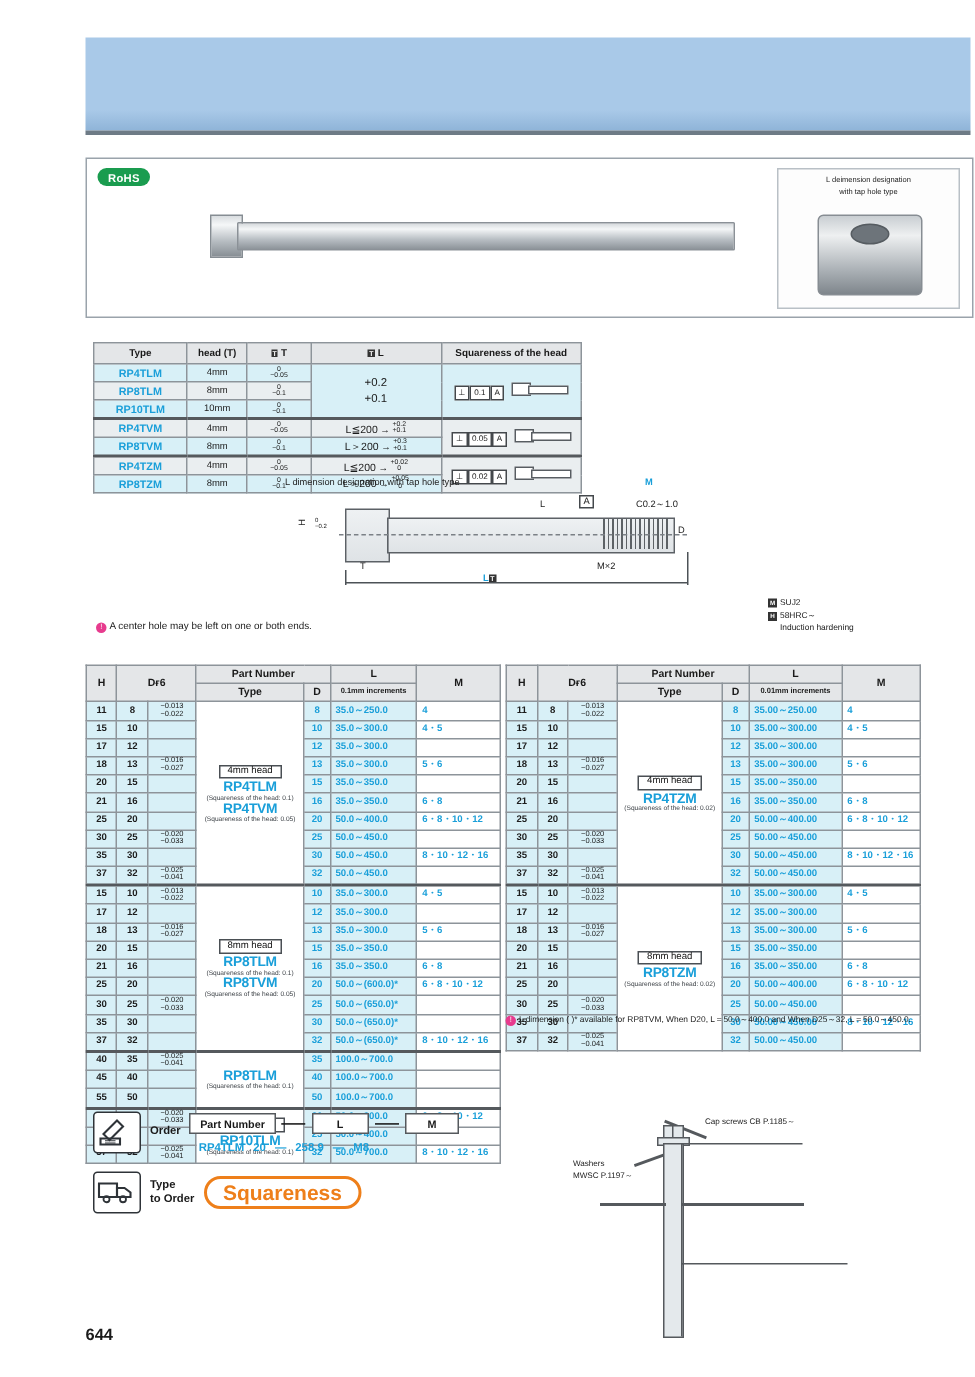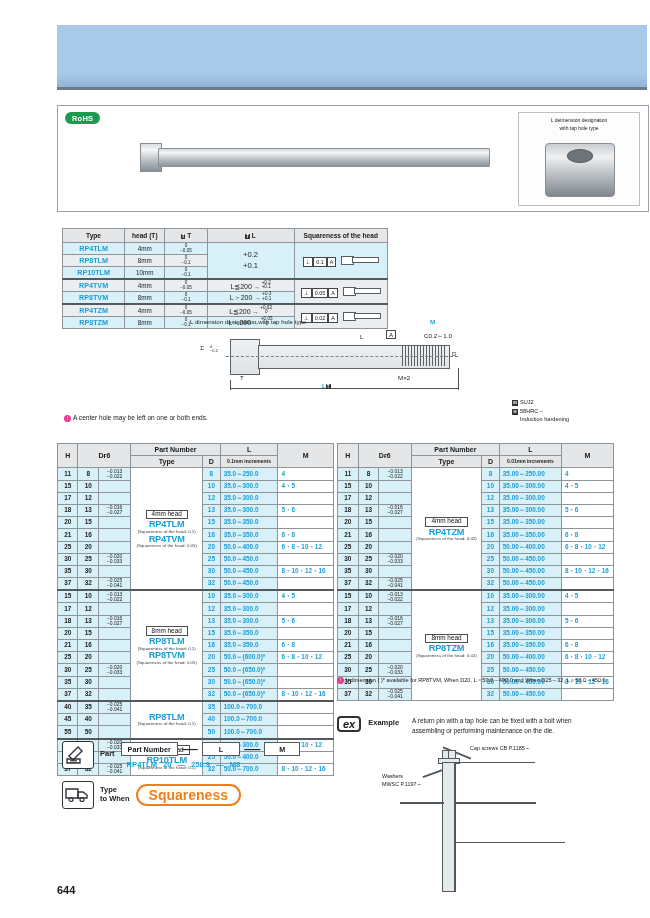--- a/index.html
+++ b/index.html
@@ -688,21 +688,21 @@
 
   <div class="order">
     <div class="ordrow">
       <div class="icon">
         <svg width="28" height="24" viewBox="0 0 28 24">
             <path d="M4 17h13v4H4z" fill="none" stroke="#2e3338" stroke-width="1.4"></path>
             <path d="M7 18.5h7M7 20h7" stroke="#2e3338" stroke-width="0.8"></path>
             <path d="M6 14 L15 5 l4 4 l-9 9z" fill="none" stroke="#2e3338" stroke-width="1.4"></path>
           </svg>
       </div>
-      <div class="ordlabel">Part</div>
+      <div class="ordlabel">Order</div>
       <div>
         <div style="display:flex;align-items:center;gap:4px;">
           <span class="pnbox">Part Number</span>
           <span>—</span>
           <span class="pnbox" style="padding:1.5px 16px">L</span>
           <span>—</span>
           <span class="pnbox" style="padding:1.5px 14px">M</span>
         </div>
         <div class="ordvals" style="display:flex;align-items:center;gap:6px;padding-left:6px;">
           <span>RP4TLM</span>
@@ -718,33 +718,26 @@
       <div class="icon">
         <svg width="28" height="24" viewBox="0 0 28 24">
             <path d="M3 7h12v9H3z" fill="none" stroke="#2e3338" stroke-width="1.4"></path>
             <path d="M15 10h5l4 3v3h-9z" fill="none" stroke="#2e3338" stroke-width="1.4"></path>
             <circle cx="8" cy="17.5" r="2" fill="none" stroke="#2e3338" stroke-width="1.2"></circle>
             <circle cx="19" cy="17.5" r="2" fill="none" stroke="#2e3338" stroke-width="1.2"></circle>
           </svg>
       </div>
       <div class="ordlabel">
         <div>Type</div>
-          <div>to When</div>
+          <div>to Order</div>
       </div>
       <span class="quote">Squareness</span>
     </div>
   </div>
 
-  <div class="exbox">
-    <div style="display:flex;align-items:flex-start;gap:7px;">
-      <span class="exbadge">ex</span>
-      <span style="font-size:7.5px;font-weight:bold;margin-top:2px">Example</span>
-      <span class="extxt" style="width:185px;margin-left:6px">A return pin with a tap hole can be fixed with a bolt when assembling or performing maintenance on the die.</span>
-    </div>
-  </div>
 
   <div class="exdraw">
     <div class="lbl" style="left:90px;top:0;">Cap screws CB P.1185～</div>
     <div class="lbl" style="left:2px;top:28px;">
       <span>Washers</span><br><span>MWSC P.1197～</span>
     </div>
     <div class="ln" style="left:62px;top:7px;width:28px;height:0;transform:rotate(22deg);"></div>
     <div class="ln" style="left:42px;top:26px;width:28px;height:0;transform:rotate(-20deg);"></div>
     <div class="fill" style="left:62px;top:5px;width:6px;height:8px;"></div>
     <div class="fill" style="left:68px;top:5px;width:6px;height:8px;"></div>

